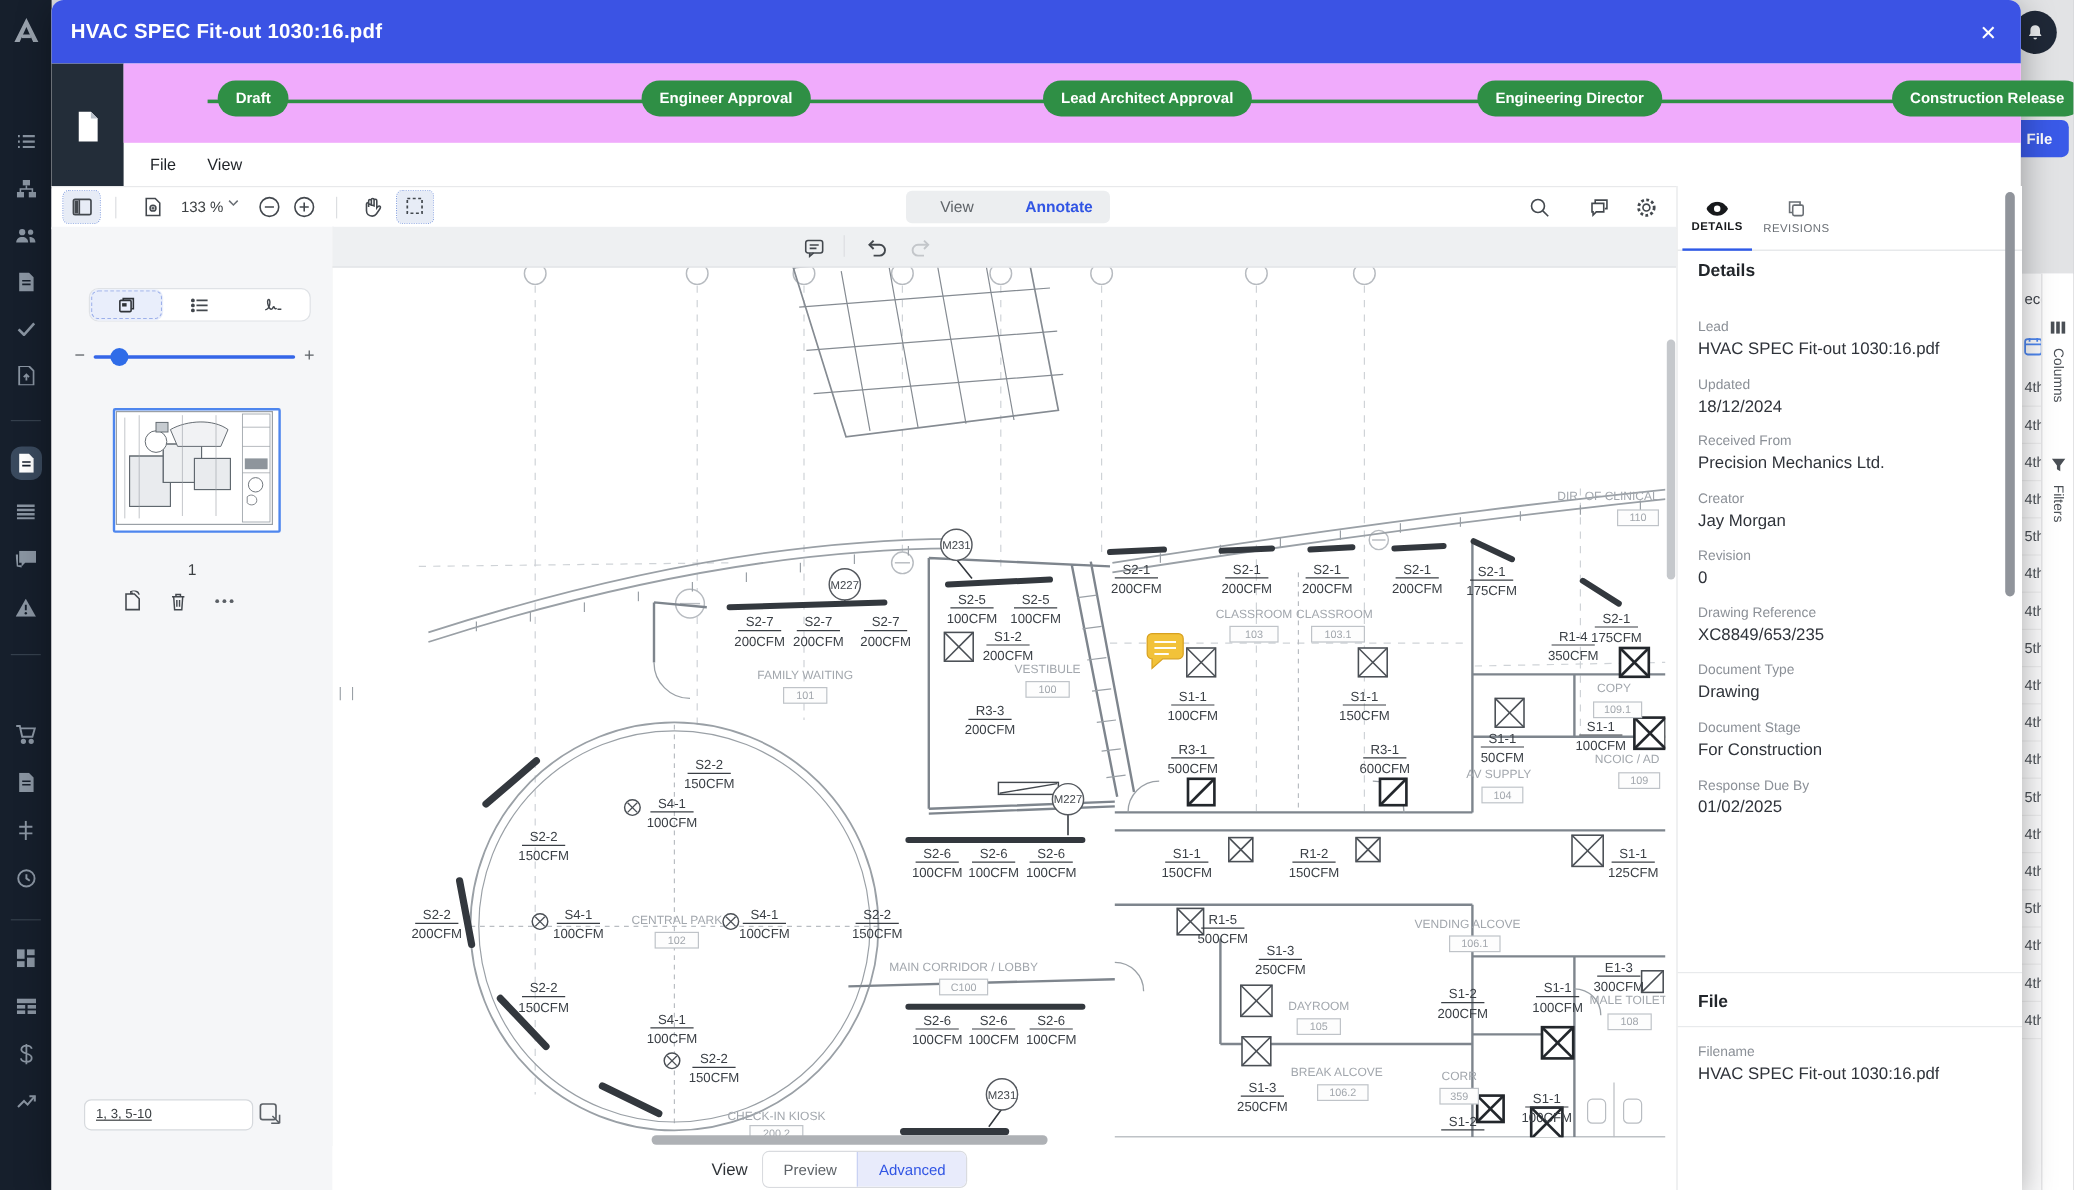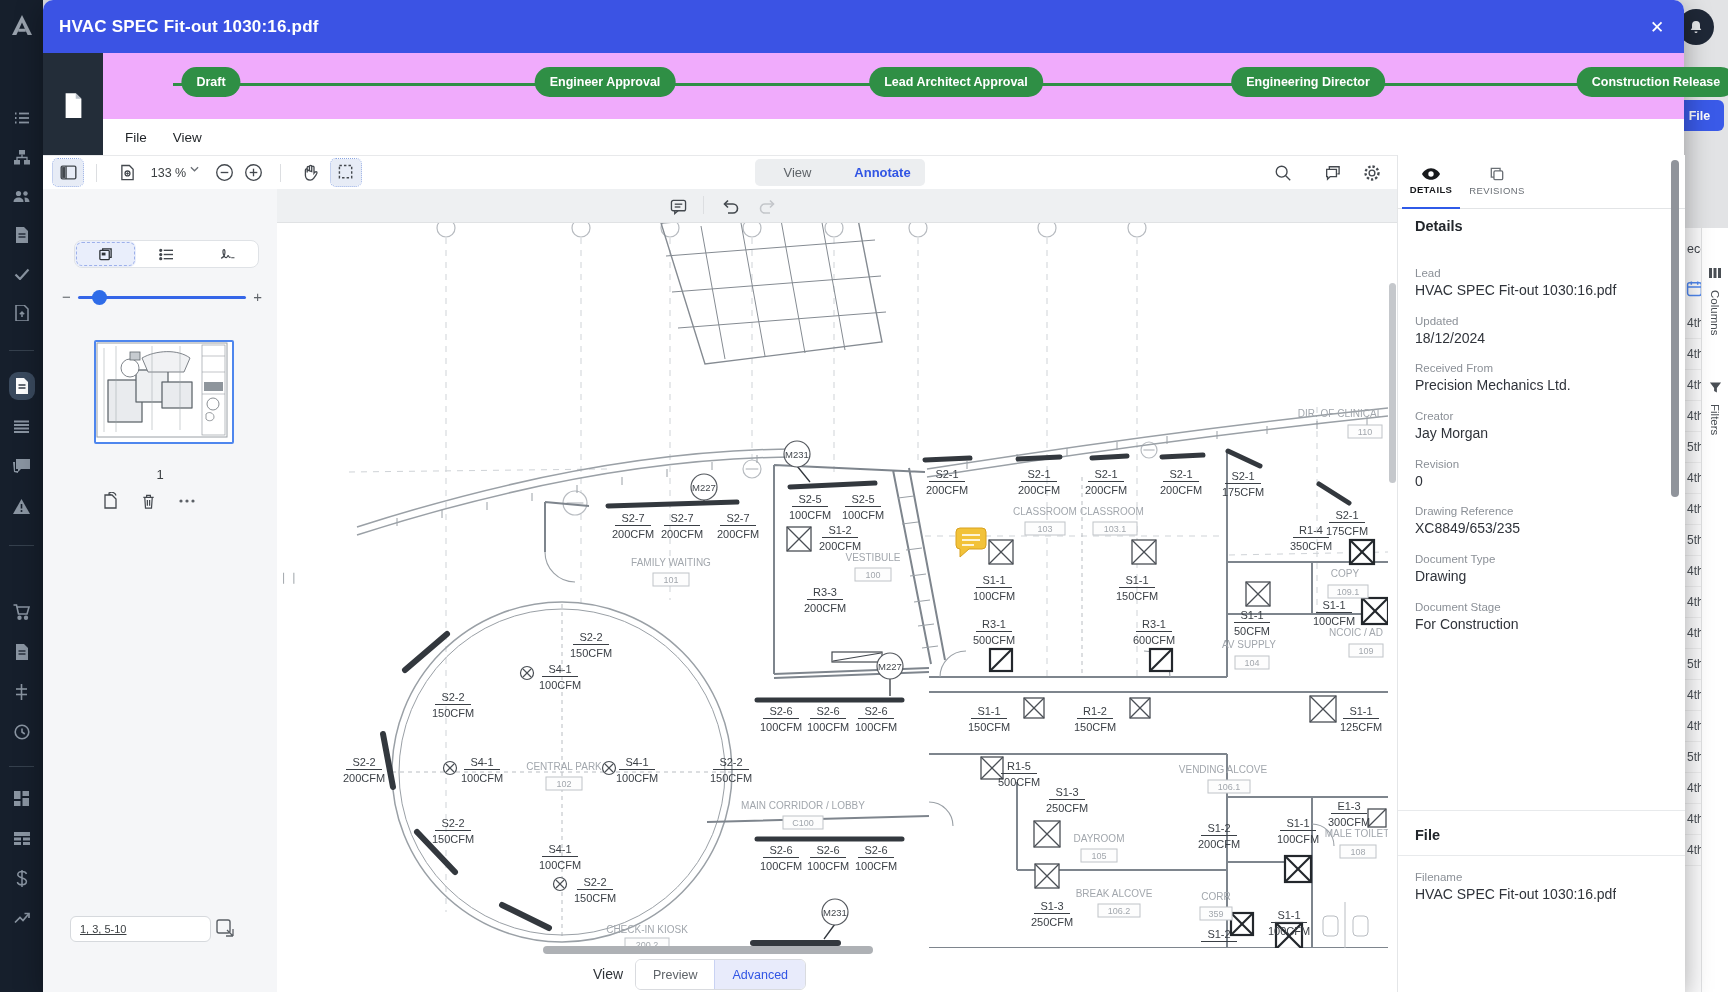--- a/index.html
+++ b/index.html
@@ -970,20 +970,24 @@
             <div class="fvalue">XC8849/653/235</div>
           </div>
           <div class="fld">
             <div class="flabel">Document Type</div>
             <div class="fvalue">Drawing</div>
           </div>
           <div class="fld">
             <div class="flabel">Document Stage</div>
             <div class="fvalue">For Construction</div>
           </div>
+          <div class="fld">
+            <div class="flabel">Response Due By</div>
+            <div class="fvalue">01/02/2025</div>
+          </div>
         </div>
       <div class="dp-div" style="top:655px;"></div>
       <div class="dp-filehead">File</div>
       <div class="dp-div" style="top:700px;"></div>
       <div class="abs" style="left:17px;top:716px;">
         <div class="flabel">Filename</div>
         <div class="fvalue">HVAC SPEC Fit-out 1030:16.pdf</div>
       </div>
     </div>
 

